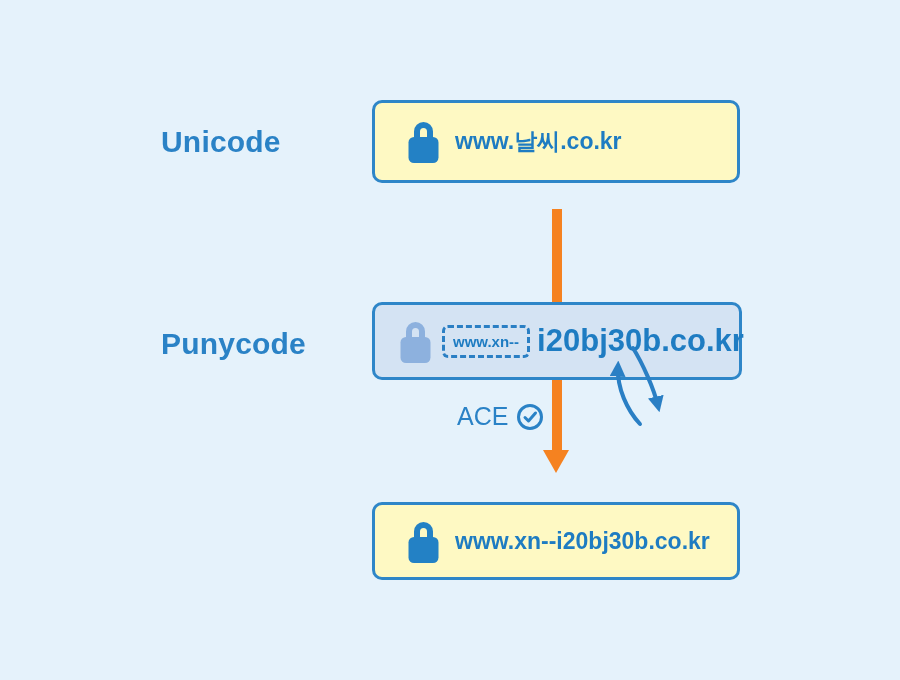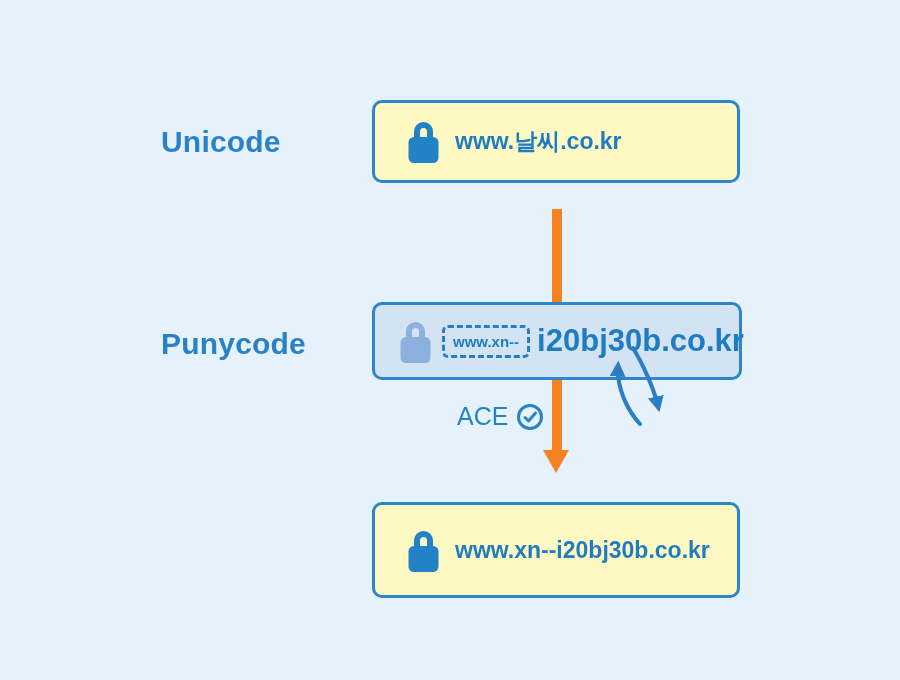--- a/index.html
+++ b/index.html
@@ -37,21 +37,21 @@
     box-sizing: border-box;
     background: #fef9c3;
     border: 3px solid #2e86c8;
     border-radius: 10px;
     display: flex;
     align-items: center;
     z-index: 2;
   }
   .pill-top    { top: 100px; height: 83px; padding-left: 33px; }
   .pill-middle { top: 302px; height: 78px; padding-left: 25px; width: 370px; background: #d4e3f3; }
-  .pill-bottom { top: 502px; height: 96px; padding-left: 33px; }
+  .pill-bottom { top: 502px; height: 78px; padding-left: 33px; }
 
   .lock {
     width: 31px;
     height: 43px;
     flex: 0 0 auto;
     color: #2381c5;
   }
   .lock-muted { color: #8db1de; }
 
   .url-text {

